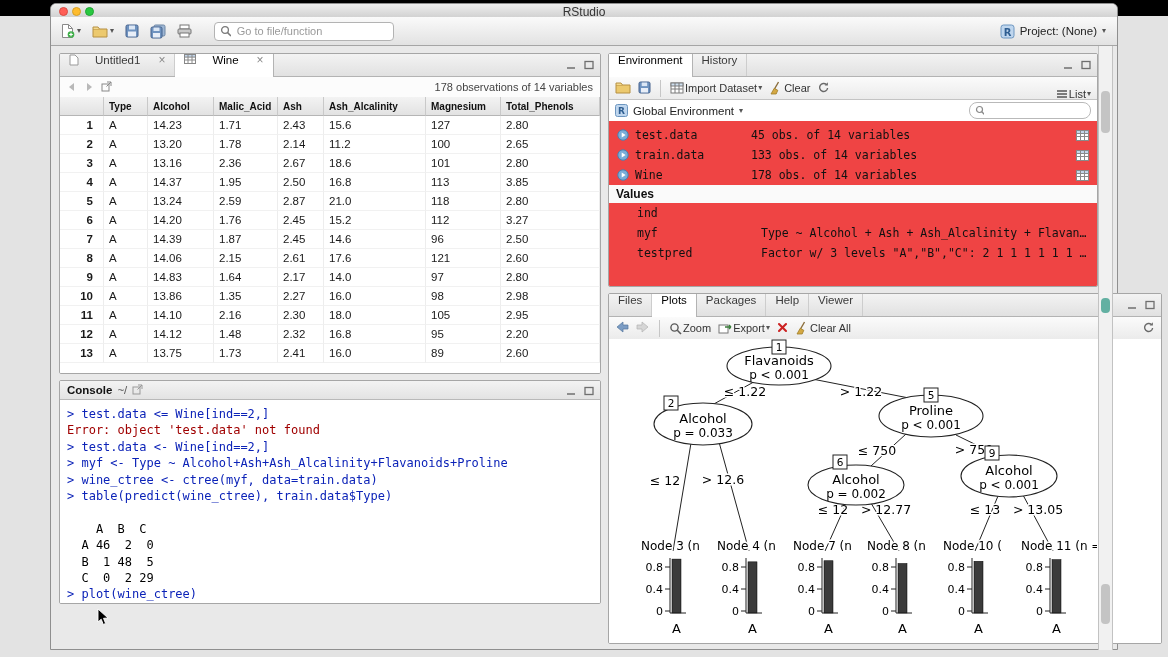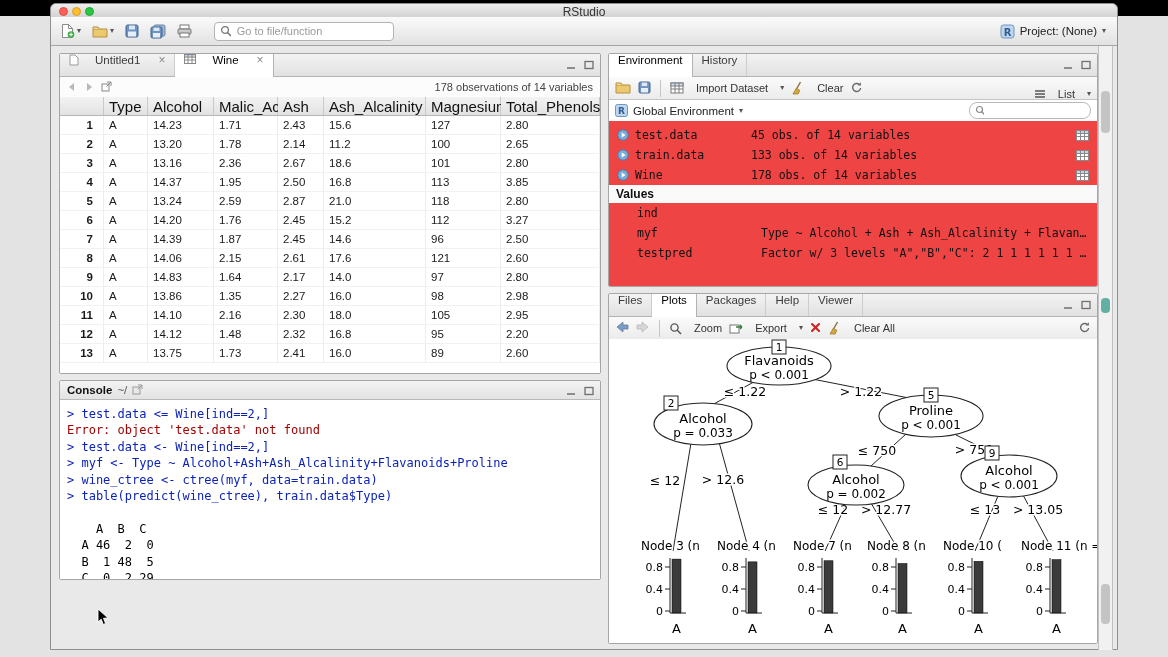--- a/index.html
+++ b/index.html
@@ -24,43 +24,43 @@
   .tbsep{width:1px;height:17px;background:#c6c6c6;margin:0 2px;}
   .goto{display:flex;align-items:center;gap:4px;width:168px;height:17px;background:#fff;border:1px solid #b3b3b3;
         border-radius:4px;margin-left:14px;padding:0 5px;}
   .goto input{border:none;outline:none;width:100%;font-size:11px;color:#333;background:transparent;
               font-family:"Liberation Sans",sans-serif;}
   .goto input::placeholder{color:#9a9a9a;}
   .project{margin-left:auto;display:inline-flex;align-items:center;gap:5px;font-size:11.5px;color:#222;padding:2px 4px;}
   
   .pane{position:absolute;background:#fff;border:1px solid #a6a6a6;border-radius:2px;overflow:hidden;box-sizing:border-box;}
   #source-pane{left:8px;top:49px;width:542px;height:321px;}
-  #console-pane{left:8px;top:376px;width:542px;height:200px;}
+  #console-pane{left:8px;top:376px;width:542px;height:224px;}
   #env-pane{left:557px;top:49px;width:490px;height:234px;}
-  #plots-pane{left:557px;top:289px;width:490px;height:351px;}
+  #plots-pane{left:557px;top:289px;width:554px;height:351px;}
   .tabbar{position:relative;height:22px;background:linear-gradient(#f3f3f3,#e1e1e1);border-bottom:1px solid #b3b3b3;
           display:flex;align-items:stretch;}
   .tab{display:inline-flex;align-items:flex-start;gap:16px;padding:0 9px;font-size:11.5px;color:#3a3a3a;
        border-right:1px solid #cdcdcd;}
   .tab.active{background:#fff;border-right:1px solid #b3b3b3;box-shadow:1px 0 0 #fff inset;color:#000;margin-bottom:-1px;}
   .tab .x{color:#8a8a8a;font-size:12px;margin-left:2px;line-height:1;}
   .minmax{position:absolute;right:4px;top:4px;display:flex;gap:3px;}
   .mm{display:inline-flex;align-items:center;justify-content:center;width:15px;height:13px;}
   .paneToolbar{height:23px;background:linear-gradient(#fbfbfb,#ebebeb);border-bottom:1px solid #c4c4c4;
                display:flex;align-items:center;padding:0 6px;gap:7px;font-size:11px;color:#333;box-sizing:border-box;}
-  .ptlabel{display:inline-flex;align-items:center;gap:12px;}
+  .ptlabel{display:inline-flex;align-items:center;gap:1px;}
   
   .srcbar{height:21px;border-bottom:1px solid #d4d4d4;background:#fcfcfc;display:flex;align-items:center;
           padding:0 7px;gap:7px;box-sizing:border-box;}
   .srcinfo{margin-left:auto;font-size:11px;color:#444;}
   #wine-grid{position:absolute;left:0;top:43px;right:0;bottom:0;display:grid;overflow:hidden;
              grid-template-columns:44px 44px 66px 64px 46px 102px 75px minmax(0,1fr);
              grid-auto-rows:19px;font-size:11.5px;background:#fff;align-content:start;}
   #wine-grid .th{background:linear-gradient(#f3f3f3,#e2e2e2);border-right:1px solid #c9c9c9;border-bottom:1px solid #b5b5b5;
-                 font-weight:normal;font-size:15px;padding:0 5px;display:flex;align-items:center;color:#111;}
+                 font-weight:bold;font-size:10px;padding:0 5px;display:flex;align-items:center;color:#111;}
   #wine-grid .td{padding:0 5px;border-right:1px solid #ededed;border-bottom:1px solid #f1f1f1;display:flex;
                  align-items:center;color:#1a1a1a;}
   #wine-grid .rn{justify-content:flex-end;font-weight:bold;padding-right:10px;}
   
   .chead{height:19px;background:linear-gradient(#f3f3f3,#e3e3e3);border-bottom:1px solid #b9b9b9;display:flex;
          align-items:center;padding:0 7px;gap:5px;font-size:11.5px;box-sizing:border-box;}
   .chead b{font-weight:bold;color:#111;}
   .cpath{color:#555;}
   #console-lines{position:absolute;left:0;top:19px;right:0;bottom:0;background:#fff;padding:6px 0 0 7px;
                  font-family:"DejaVu Sans Mono","Liberation Mono",monospace;font-size:12px;line-height:16.4px;

